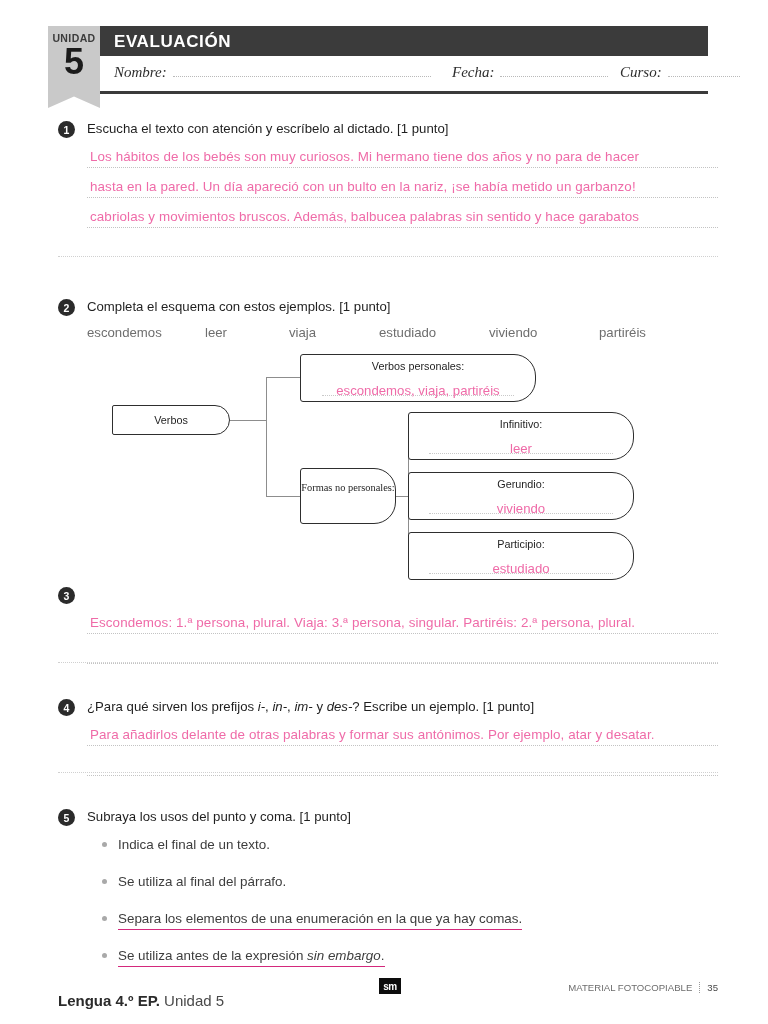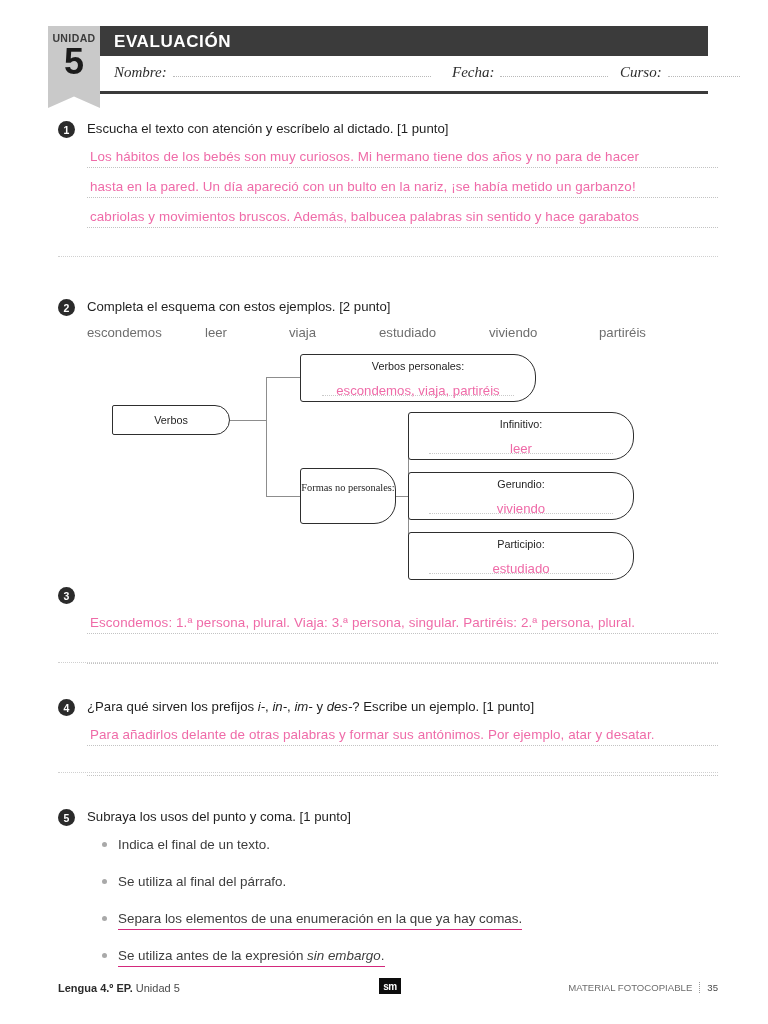--- a/index.html
+++ b/index.html
@@ -126,21 +126,21 @@
   }
   .bul .txt { display: inline; }
   .bul.marked .txt {
     border-bottom: 1.6px solid #d4287c; padding-bottom: 3px;
   }
   .bul i { font-style: italic; }
 
   
   .footer { position: absolute; left: 58px; top: 980px; width: 660px; height: 20px; }
   .foot-left {
-    position: absolute; left: 0; top: 2px; font-size: 11px; color: #4a4a4a;
+    position: absolute; left: 0; top: 12px; font-size: 15px; color: #4a4a4a;
   }
   .foot-left b { font-weight: bold; color: #2b2b2b; }
   .sm-logo {
     position: absolute; left: 321px; top: -2px;
     width: 22px; height: 16px; background: #0d0d0d;
     color: #fff; font-size: 10px; font-weight: bold;
     display: flex; align-items: center; justify-content: center;
     letter-spacing: -.4px;
   }
   .foot-right {
@@ -198,21 +198,21 @@
     </div>
     <div class="ans-line">
       <span class="ans-text">cabriolas y movimientos bruscos. Además, balbucea palabras sin sentido y hace garabatos</span>
     </div>
   </div>
   <div class="sep-dotted" style="top:256px;"></div>
 
   <div class="ex" style="top:298px;">
     <div class="ex-head">
       <div class="num-badge">2</div>
-      <div class="ex-title">Completa el esquema con estos ejemplos. [2 punto]</div>
+      <div class="ex-title">Completa el esquema con estos ejemplos. [1 punto]</div>
     </div>
     <div class="wordbank">
       <span style="width:118px;">escondemos</span>
       <span style="width:84px;">leer</span>
       <span style="width:90px;">viaja</span>
       <span style="width:110px;">estudiado</span>
       <span style="width:110px;">viviendo</span>
       <span>partiréis</span>
     </div>
   </div>

